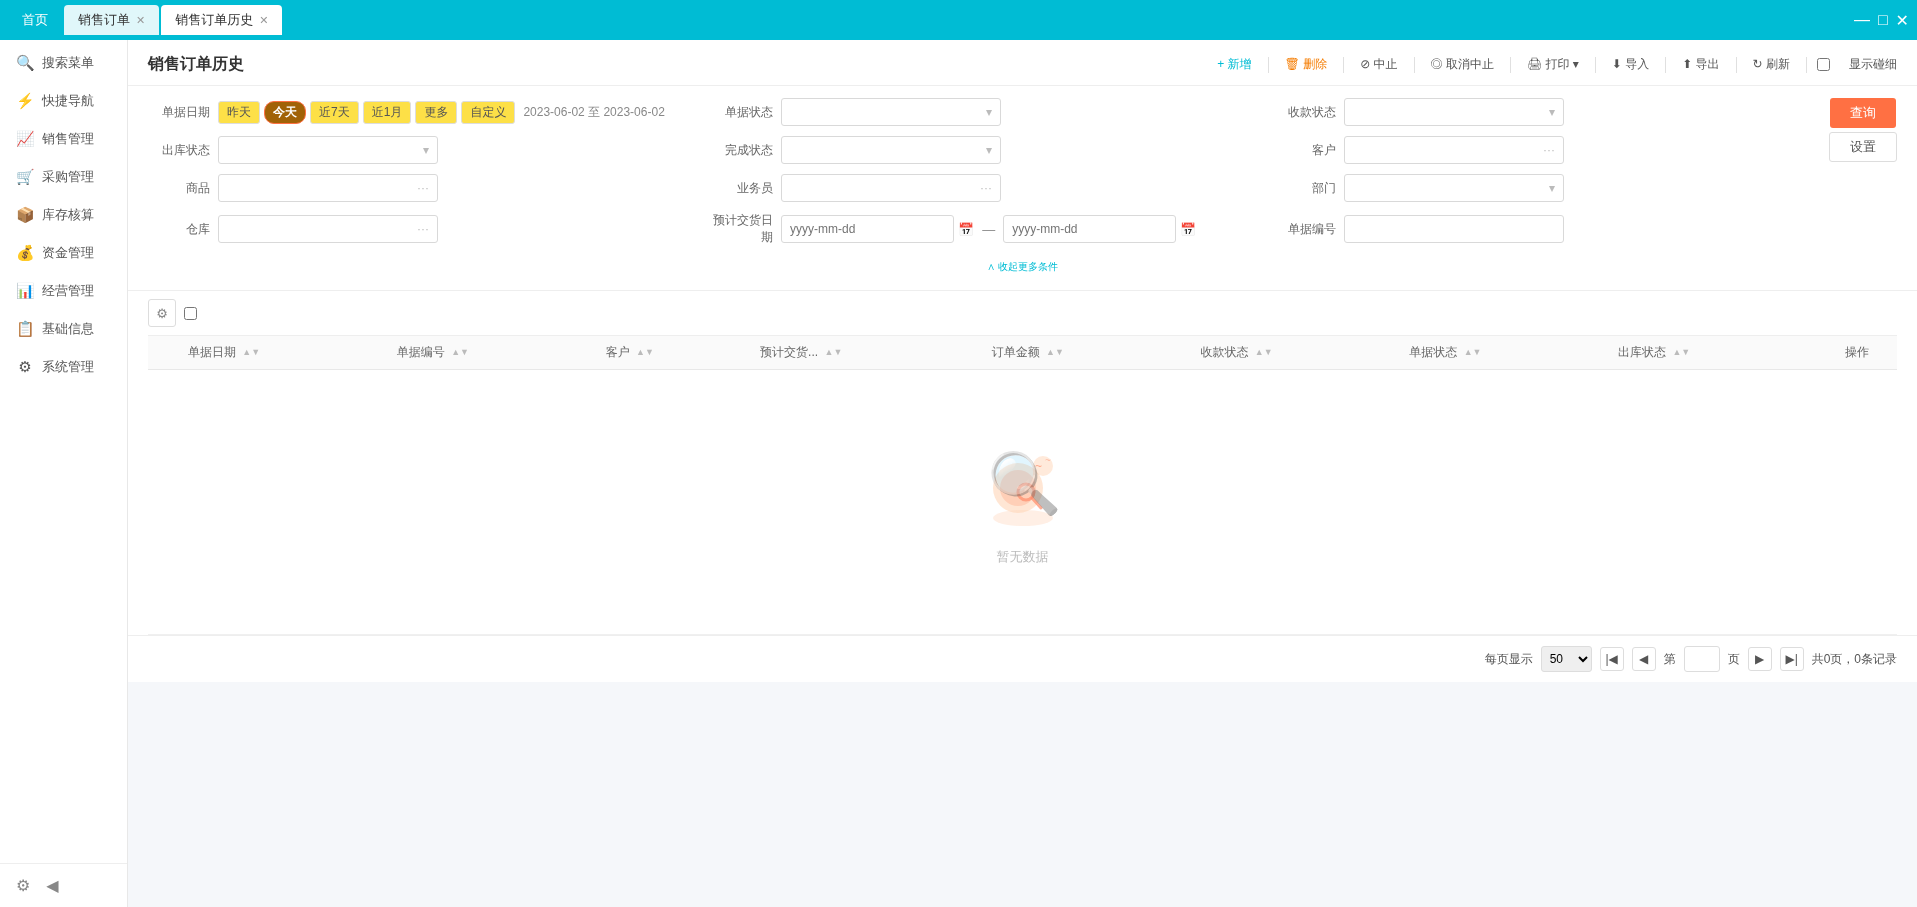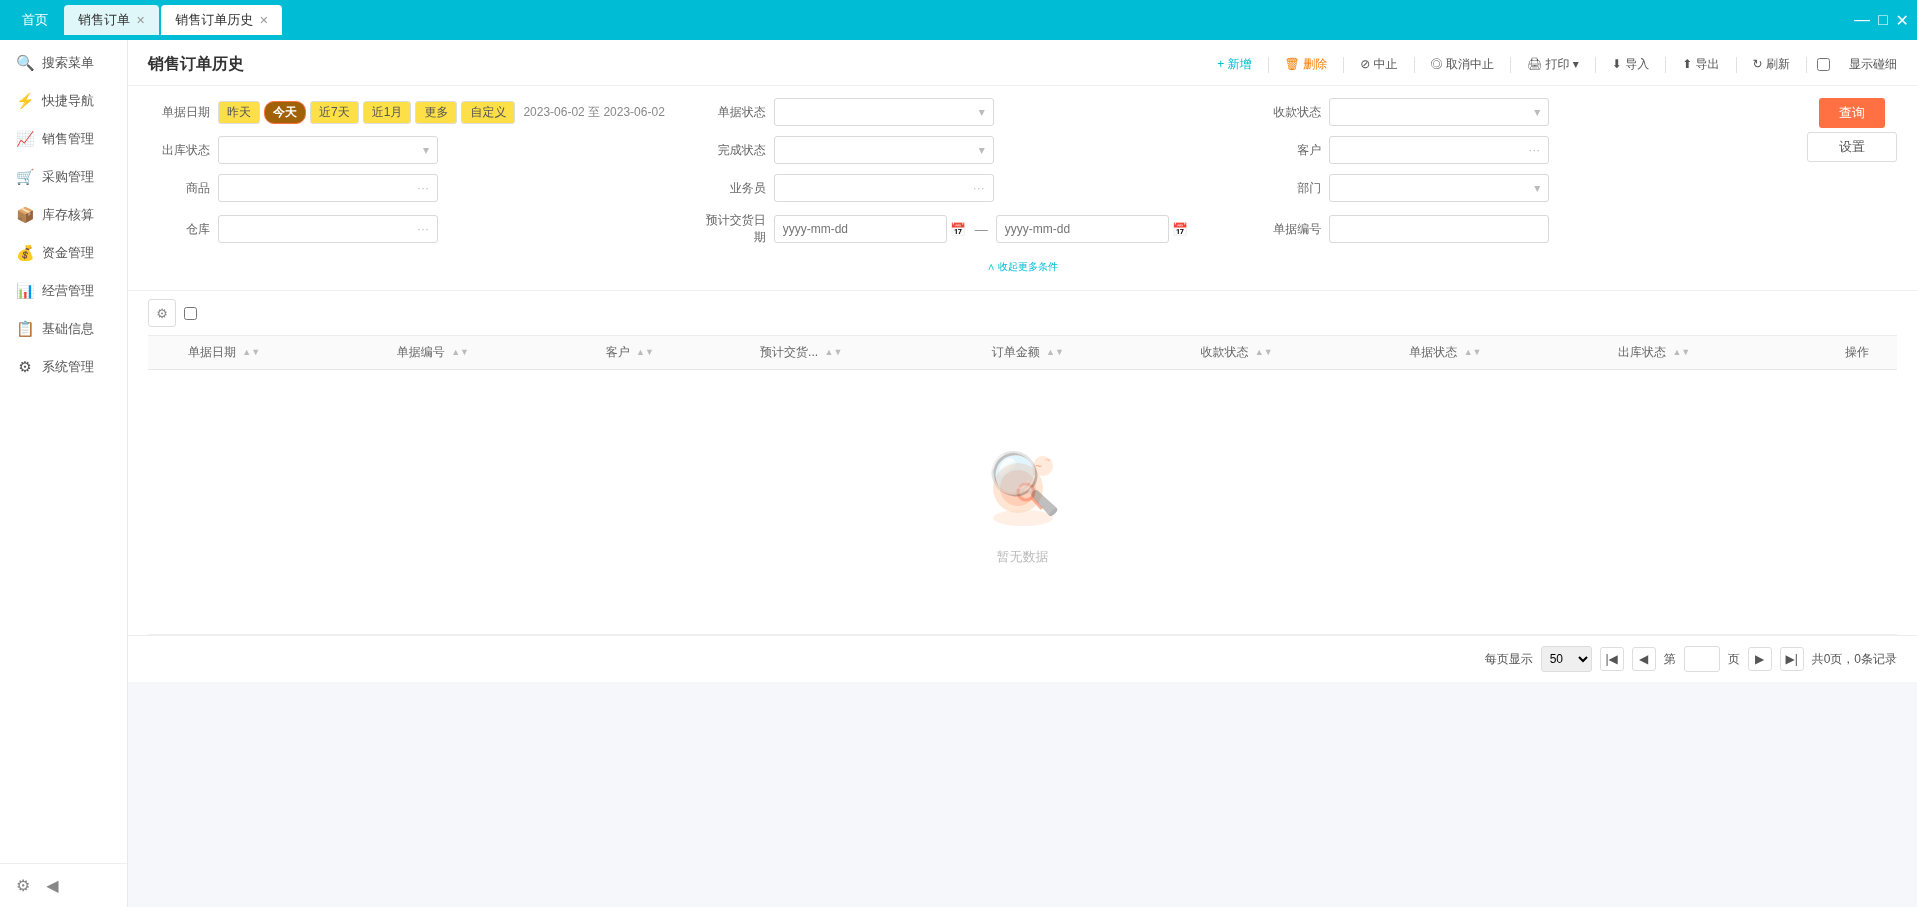--- a/index.html
+++ b/index.html
@@ -47,21 +47,21 @@
     .date-range-text { font-size: 12px; color: #888; margin-left: 4px; }
     .filter-select { height: 28px; border: 1px solid #d9d9d9; border-radius: 3px; padding: 0 8px; font-size: 12px; color: #555; background: #fff; min-width: 180px; cursor: pointer; display: flex; align-items: center; justify-content: space-between; }
     .filter-select-wide { min-width: 220px; }
     .filter-input { height: 28px; border: 1px solid #d9d9d9; border-radius: 3px; padding: 0 8px; font-size: 12px; color: #bbb; background: #fff; min-width: 180px; }
     .filter-more-btn { display: flex; align-items: center; justify-content: center; color: #00bcd4; font-size: 10px; cursor: pointer; padding: 4px 0; }
     .calendar-icon { color: #bbb; font-size: 13px; cursor: pointer; }
     .date-dash { color: #888; margin: 0 4px; }
 
     
     .query-btn { background: #ff7043; color: #fff; border: none; border-radius: 3px; padding: 6px 20px; font-size: 13px; cursor: pointer; }
-    .setting-btn { background: #fff; color: #555; border: 1px solid #ddd; border-radius: 3px; padding: 5px 31px; font-size: 13px; cursor: pointer; margin-top: 4px; }
+    .setting-btn { background: #fff; color: #555; border: 1px solid #ddd; border-radius: 3px; padding: 5px 20px; font-size: 13px; cursor: pointer; margin-top: 4px; }
     .query-area { display: flex; flex-direction: column; align-items: center; margin-left: 12px; }
 
     
     .table-area { background: #fff; margin: 0; padding: 0 20px; }
     .table-toolbar { display: flex; align-items: center; padding: 8px 0; border-bottom: 1px solid #eee; }
     .settings-icon-btn { width: 28px; height: 28px; display: flex; align-items: center; justify-content: center; cursor: pointer; color: #888; border: 1px solid #ddd; border-radius: 3px; margin-right: 8px; }
     table { width: 100%; border-collapse: collapse; }
     th { background: #fafafa; border-bottom: 1px solid #e8e8e8; padding: 8px 10px; font-size: 12px; color: #666; font-weight: normal; text-align: left; white-space: nowrap; }
     th .sort-icons { display: inline-flex; flex-direction: column; margin-left: 3px; font-size: 9px; color: #bbb; vertical-align: middle; line-height: 1.1; }
     td { padding: 8px 10px; font-size: 12px; border-bottom: 1px solid #f0f0f0; }

